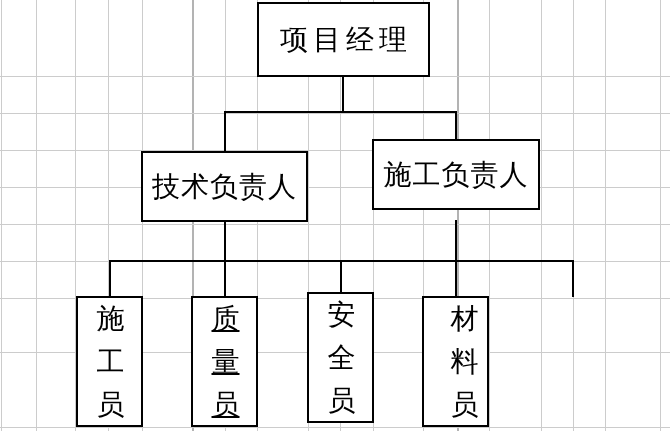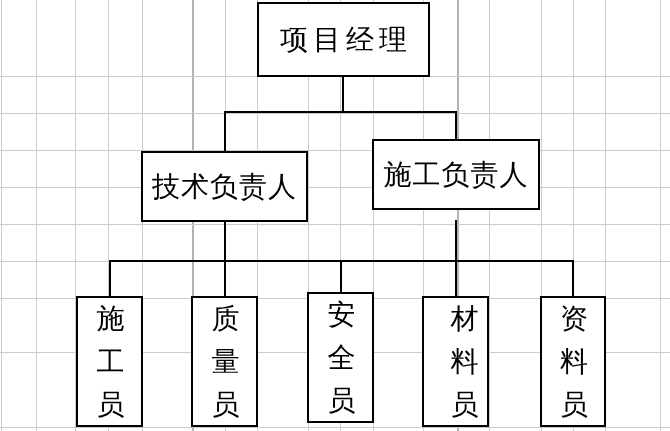--- a/index.html
+++ b/index.html
@@ -113,26 +113,23 @@
   <div class="node lvl2" style="left:141px; top:151px; width:167px; height:71px;">
     <span class="lbl">技术负责人</span>
   </div>
   <div class="node lvl2" style="left:372px; top:139px; width:168px; height:71px;">
     <span class="lbl">施工负责人</span>
   </div>
 
   <div class="node lvl3" style="left:76px; top:296px; width:67px; height:131px;">
     <span class="lbl">施工员</span>
   </div>
-  <div class="node lvl3" style="left:191px; top:296px; width:67px; height:131px;">
+  <div class="node lvl3" style="left:191px; top:296px; width:67px; height:131px;text-decoration:underline;">
     <span class="lbl">质量员</span>
   </div>
   <div class="node lvl3" style="left:307px; top:292px; width:67px; height:131px;">
     <span class="lbl">安全员</span>
   </div>
   <div class="node lvl3" style="left:422px; top:296px; width:67px; height:131px;padding-left:16px;">
     <span class="lbl">材料员</span>
   </div>
-  <div class="node lvl3" style="left:540px; top:296px; width:66px; height:131px;">
-    <span class="lbl">资料员</span>
-  </div>
 
 </div>
 
 </body></html>

